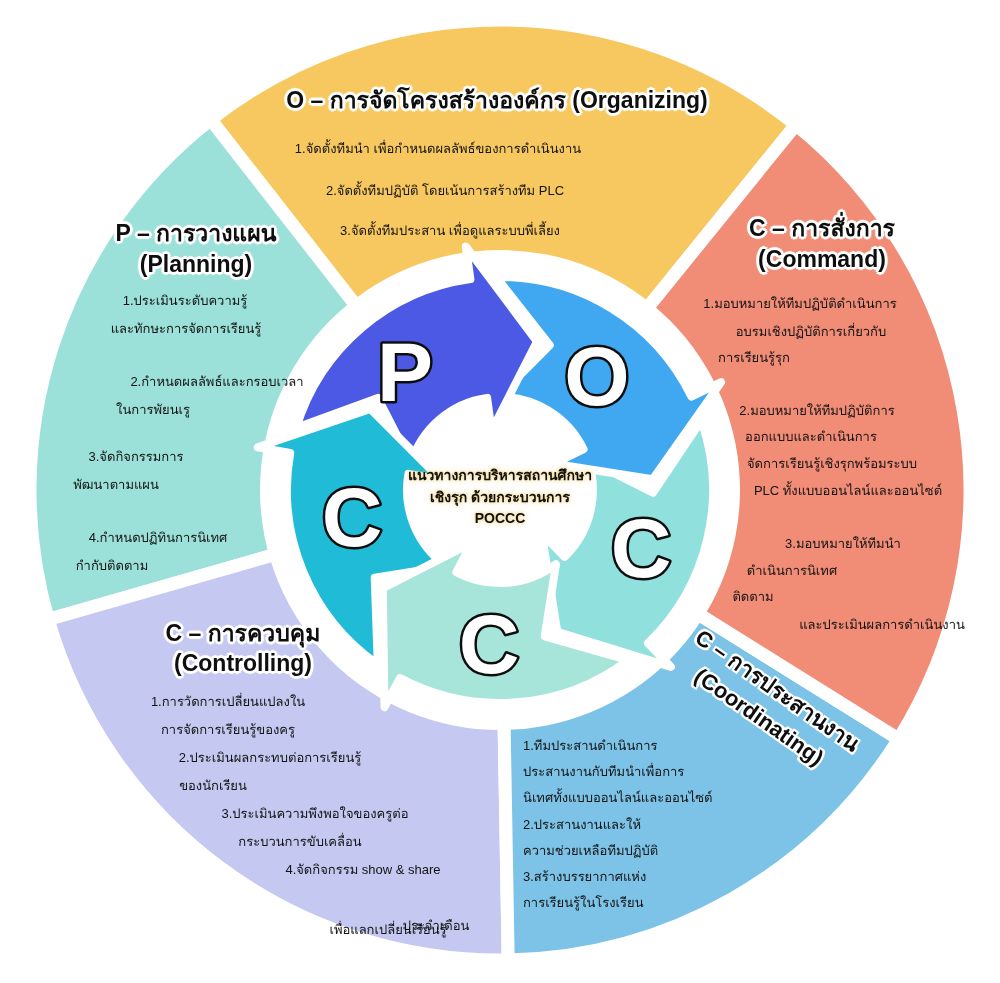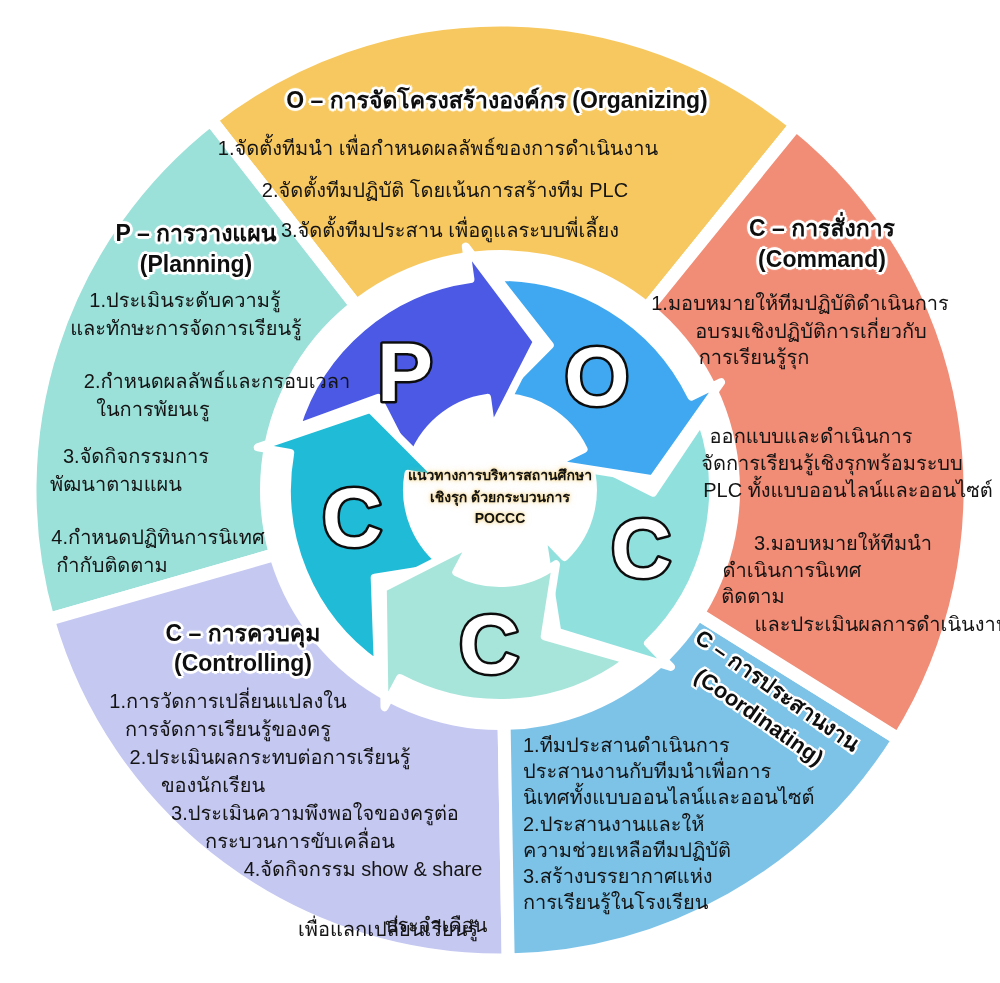--- a/index.html
+++ b/index.html
@@ -9,21 +9,21 @@
     height: 983px;
     background: #ffffff;
     font-family: "Liberation Sans", "DejaVu Sans", sans-serif;
     overflow: hidden;
   }
   .stage svg { position:absolute; left:0; top:0; }
   .txt {
     position:absolute;
     white-space:nowrap;
     color:#141414;
-    font-size:20px;
+    font-size:13px;
     line-height:1;
     transform:translate(-50%,-50%);
   }
   .txt.left { transform:translate(0,-50%); }
   .ttl {
     position:absolute;
     white-space:nowrap;
     color:#0e0e0e;
     font-weight:bold;
     font-size:23px;
@@ -114,20 +114,21 @@
   <div class="txt" style="left:136px; top:456px;">3.จัดกิจกรรมการ</div>
   <div class="txt" style="left:116px; top:484px;">พัฒนาตามแผน</div>
   <div class="txt" style="left:158px; top:537px;">4.กำหนดปฏิทินการนิเทศ</div>
   <div class="txt" style="left:112px; top:565px;">กำกับติดตาม</div>
 
   <div class="ttl" style="left:822px; top:228px;">C – การสั่งการ</div>
   <div class="ttl" style="left:822px; top:259px;">(Command)</div>
   <div class="txt" style="left:800px; top:303px;">1.มอบหมายให้ทีมปฏิบัติดำเนินการ</div>
   <div class="txt" style="left:811px; top:331px;">อบรมเชิงปฏิบัติการเกี่ยวกับ</div>
   <div class="txt" style="left:754px; top:357px;">การเรียนรู้รุก</div>
+  <div class="txt" style="left:817px; top:410px;">2.มอบหมายให้ทีมปฏิบัติการ</div>
   <div class="txt" style="left:811px; top:436px;">ออกแบบและดำเนินการ</div>
   <div class="txt" style="left:832px; top:463px;">จัดการเรียนรู้เชิงรุกพร้อมระบบ</div>
   <div class="txt" style="left:848px; top:490px;">PLC ทั้งแบบออนไลน์และออนไซต์</div>
   <div class="txt" style="left:808px; top:543px;margin-left:35px;">3.มอบหมายให้ทีมนำ</div>
   <div class="txt" style="left:792px; top:570px;">ดำเนินการนิเทศ</div>
   <div class="txt" style="left:753px; top:596px;">ติดตาม</div>
   <div class="txt" style="left:842px; top:624px;margin-left:40px;">และประเมินผลการดำเนินงาน</div>
 
   <div class="ttl" style="left:243px; top:633px;">C – การควบคุม</div>
   <div class="ttl" style="left:243px; top:663px;">(Controlling)</div>

